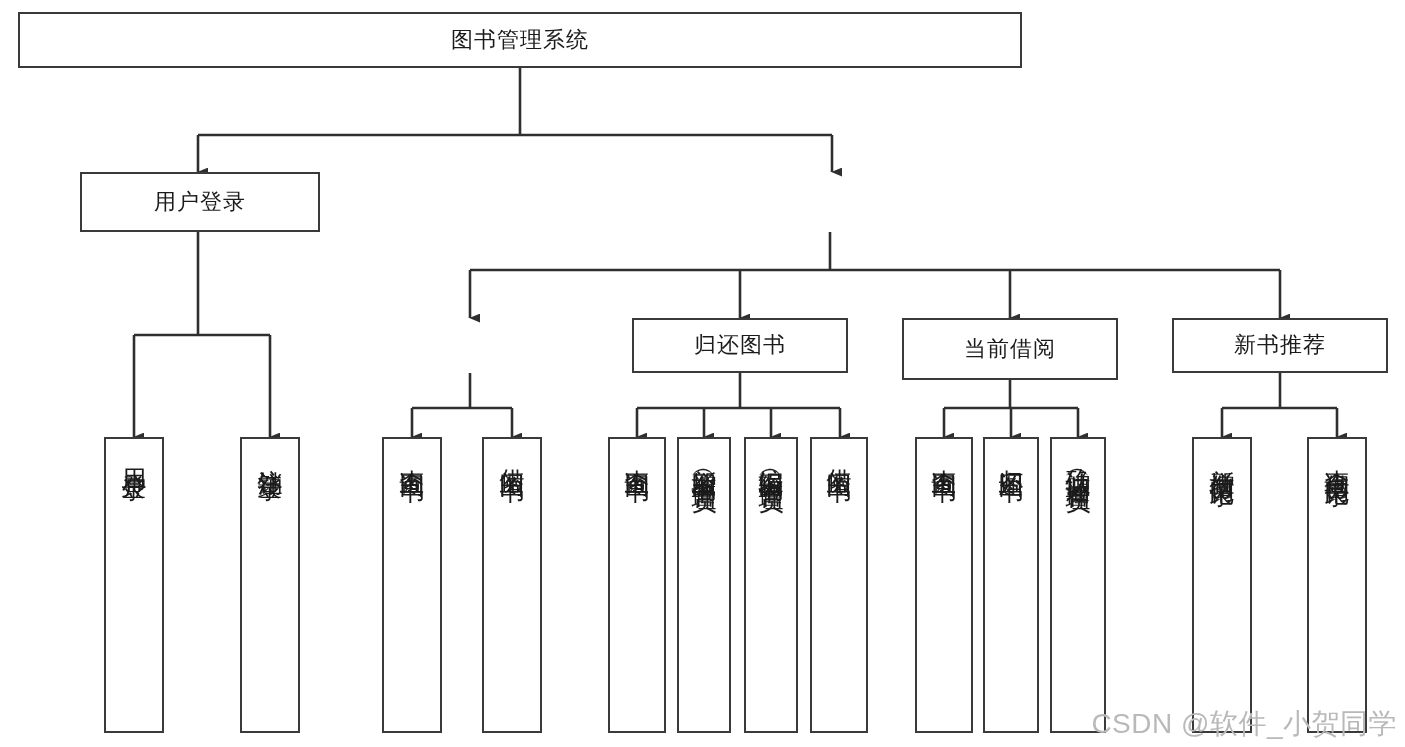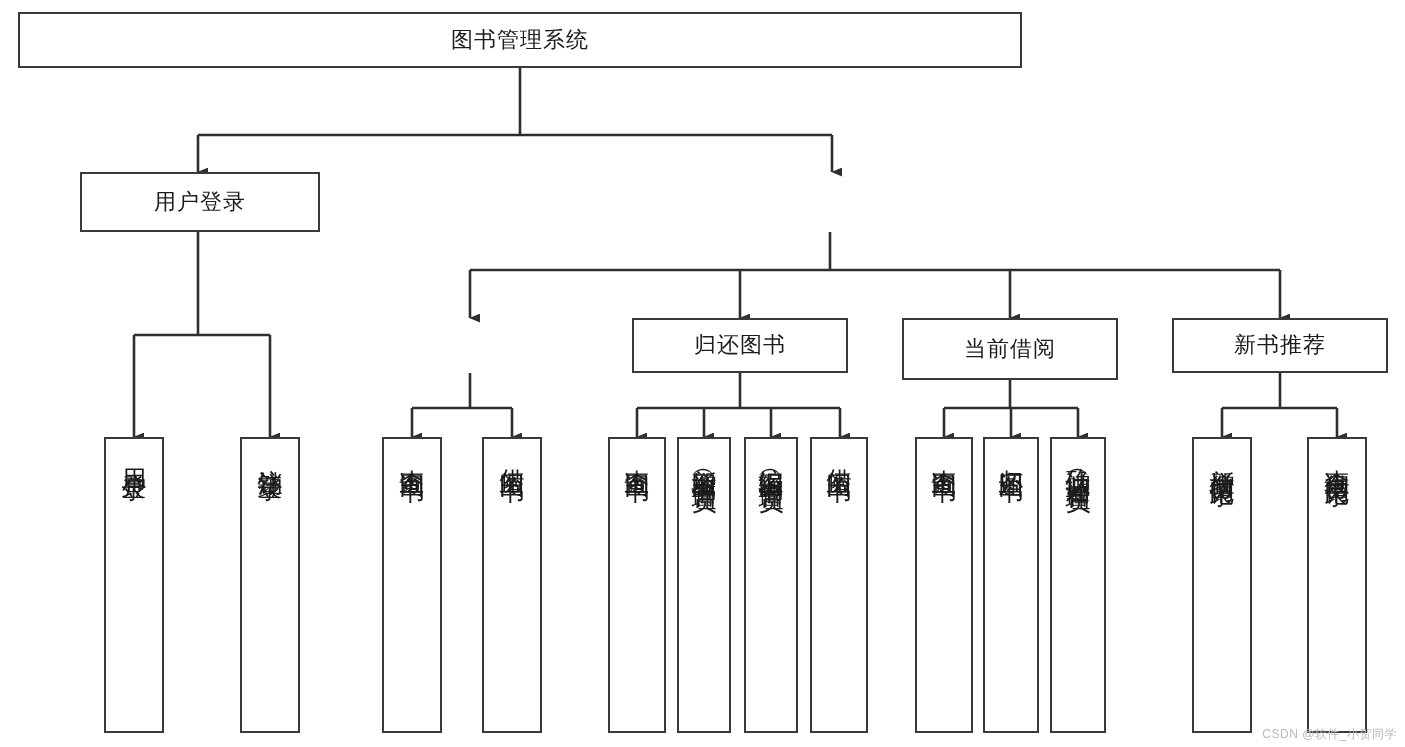--- a/index.html
+++ b/index.html
@@ -57,21 +57,21 @@
     text-orientation: upright;
     font-size: 25px;
     letter-spacing: 3px;
     line-height: 1;
     white-space: nowrap;
   }
   #watermark {
     position: absolute;
     right: 8px;
     bottom: 4px;
-    font-size: 12px;
+    font-size: 28px;
     color: #b9b9b9;
     letter-spacing: 0.5px;
     z-index: 5;
     white-space: nowrap;
   }
 </style>
 </head>
 <body>
 
 <div id="diagram-root">

